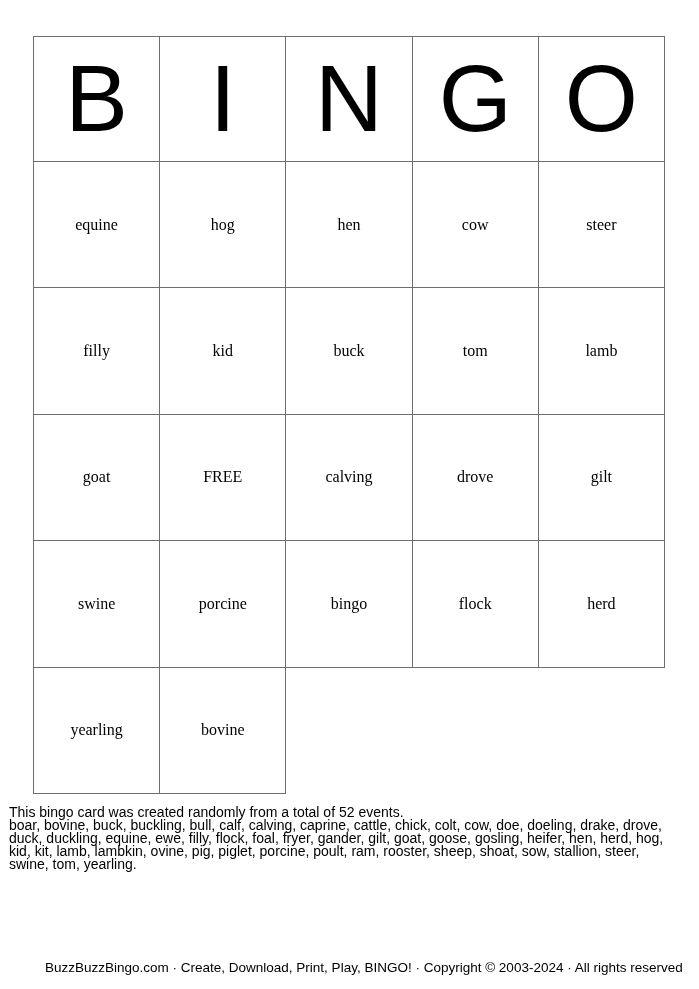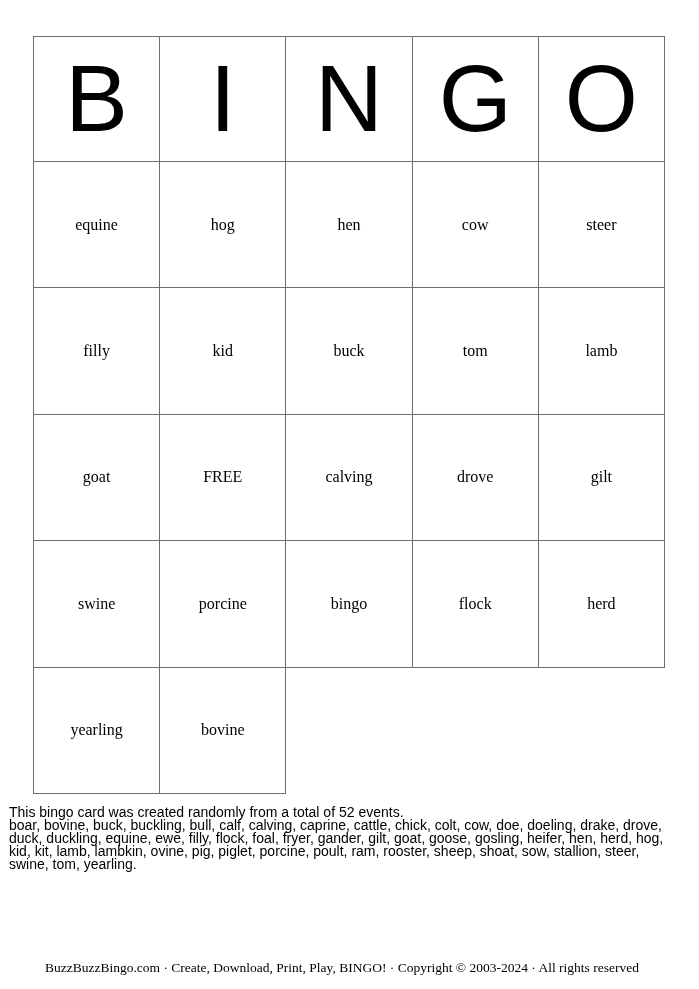--- a/index.html
+++ b/index.html
@@ -54,21 +54,20 @@
     line-height: 13px;
     color: #000000;
   }
   .footer {
     position: absolute;
     left: 45px;
     top: 960px;
     font-size: 13.5px;
     color: #000000;
     white-space: nowrap;
-    font-family: Liberation Serif, serif;
   }
 </style>
 </head>
 <body>
 
 <div class="page">
 
   <div class="bingo-grid">
 
     <div class="cell header">B</div>

